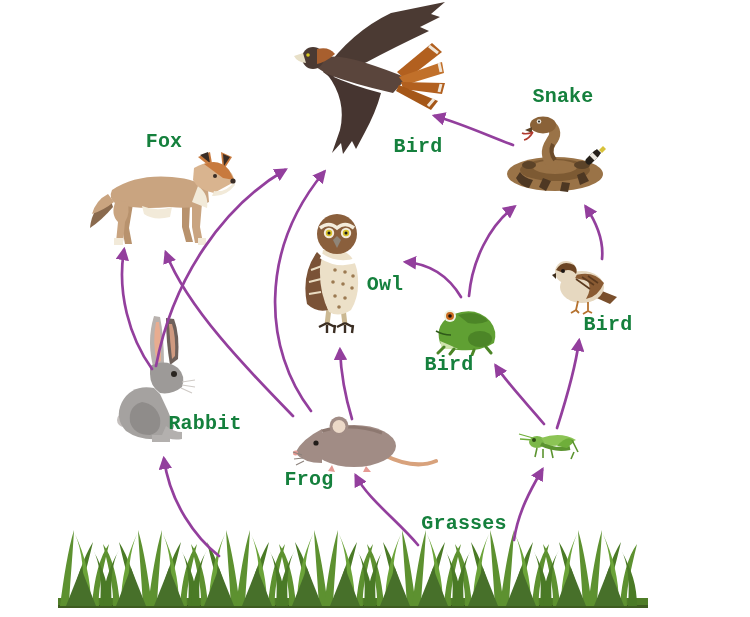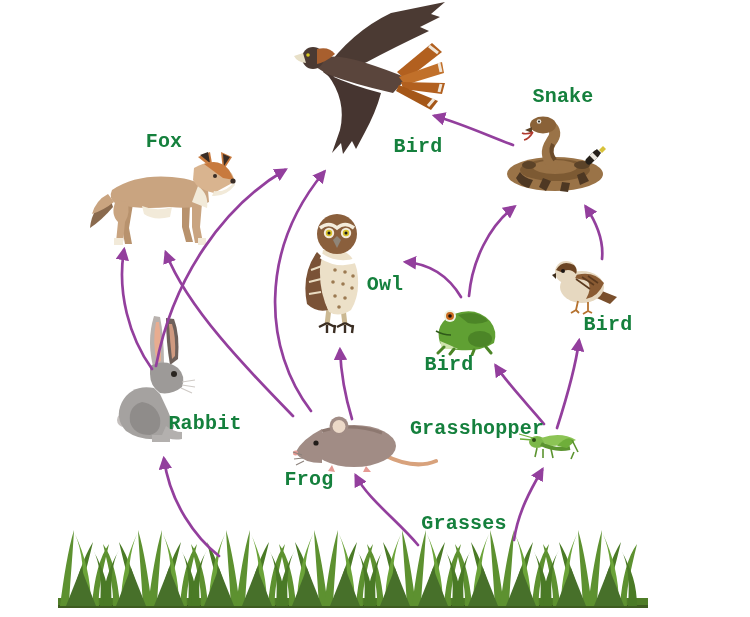--- a/index.html
+++ b/index.html
@@ -229,16 +229,15 @@
   </svg>
 
   <div class="node-label" style="left:164px;top:141px">Fox</div>
   <div class="node-label" style="left:418px;top:146px">Bird</div>
   <div class="node-label" style="left:563px;top:96px">Snake</div>
   <div class="node-label" style="left:385px;top:284px">Owl</div>
   <div class="node-label" style="left:449px;top:364px">Bird</div>
   <div class="node-label" style="left:608px;top:324px">Bird</div>
   <div class="node-label" style="left:205px;top:423px">Rabbit</div>
   <div class="node-label" style="left:309px;top:479px">Frog</div>
-  <div class="node-label" style="left:477px;top:428px">Grasshopper</div>
   <div class="node-label" style="left:464px;top:523px">Grasses</div>
 
 </div>
 
 </body></html>

